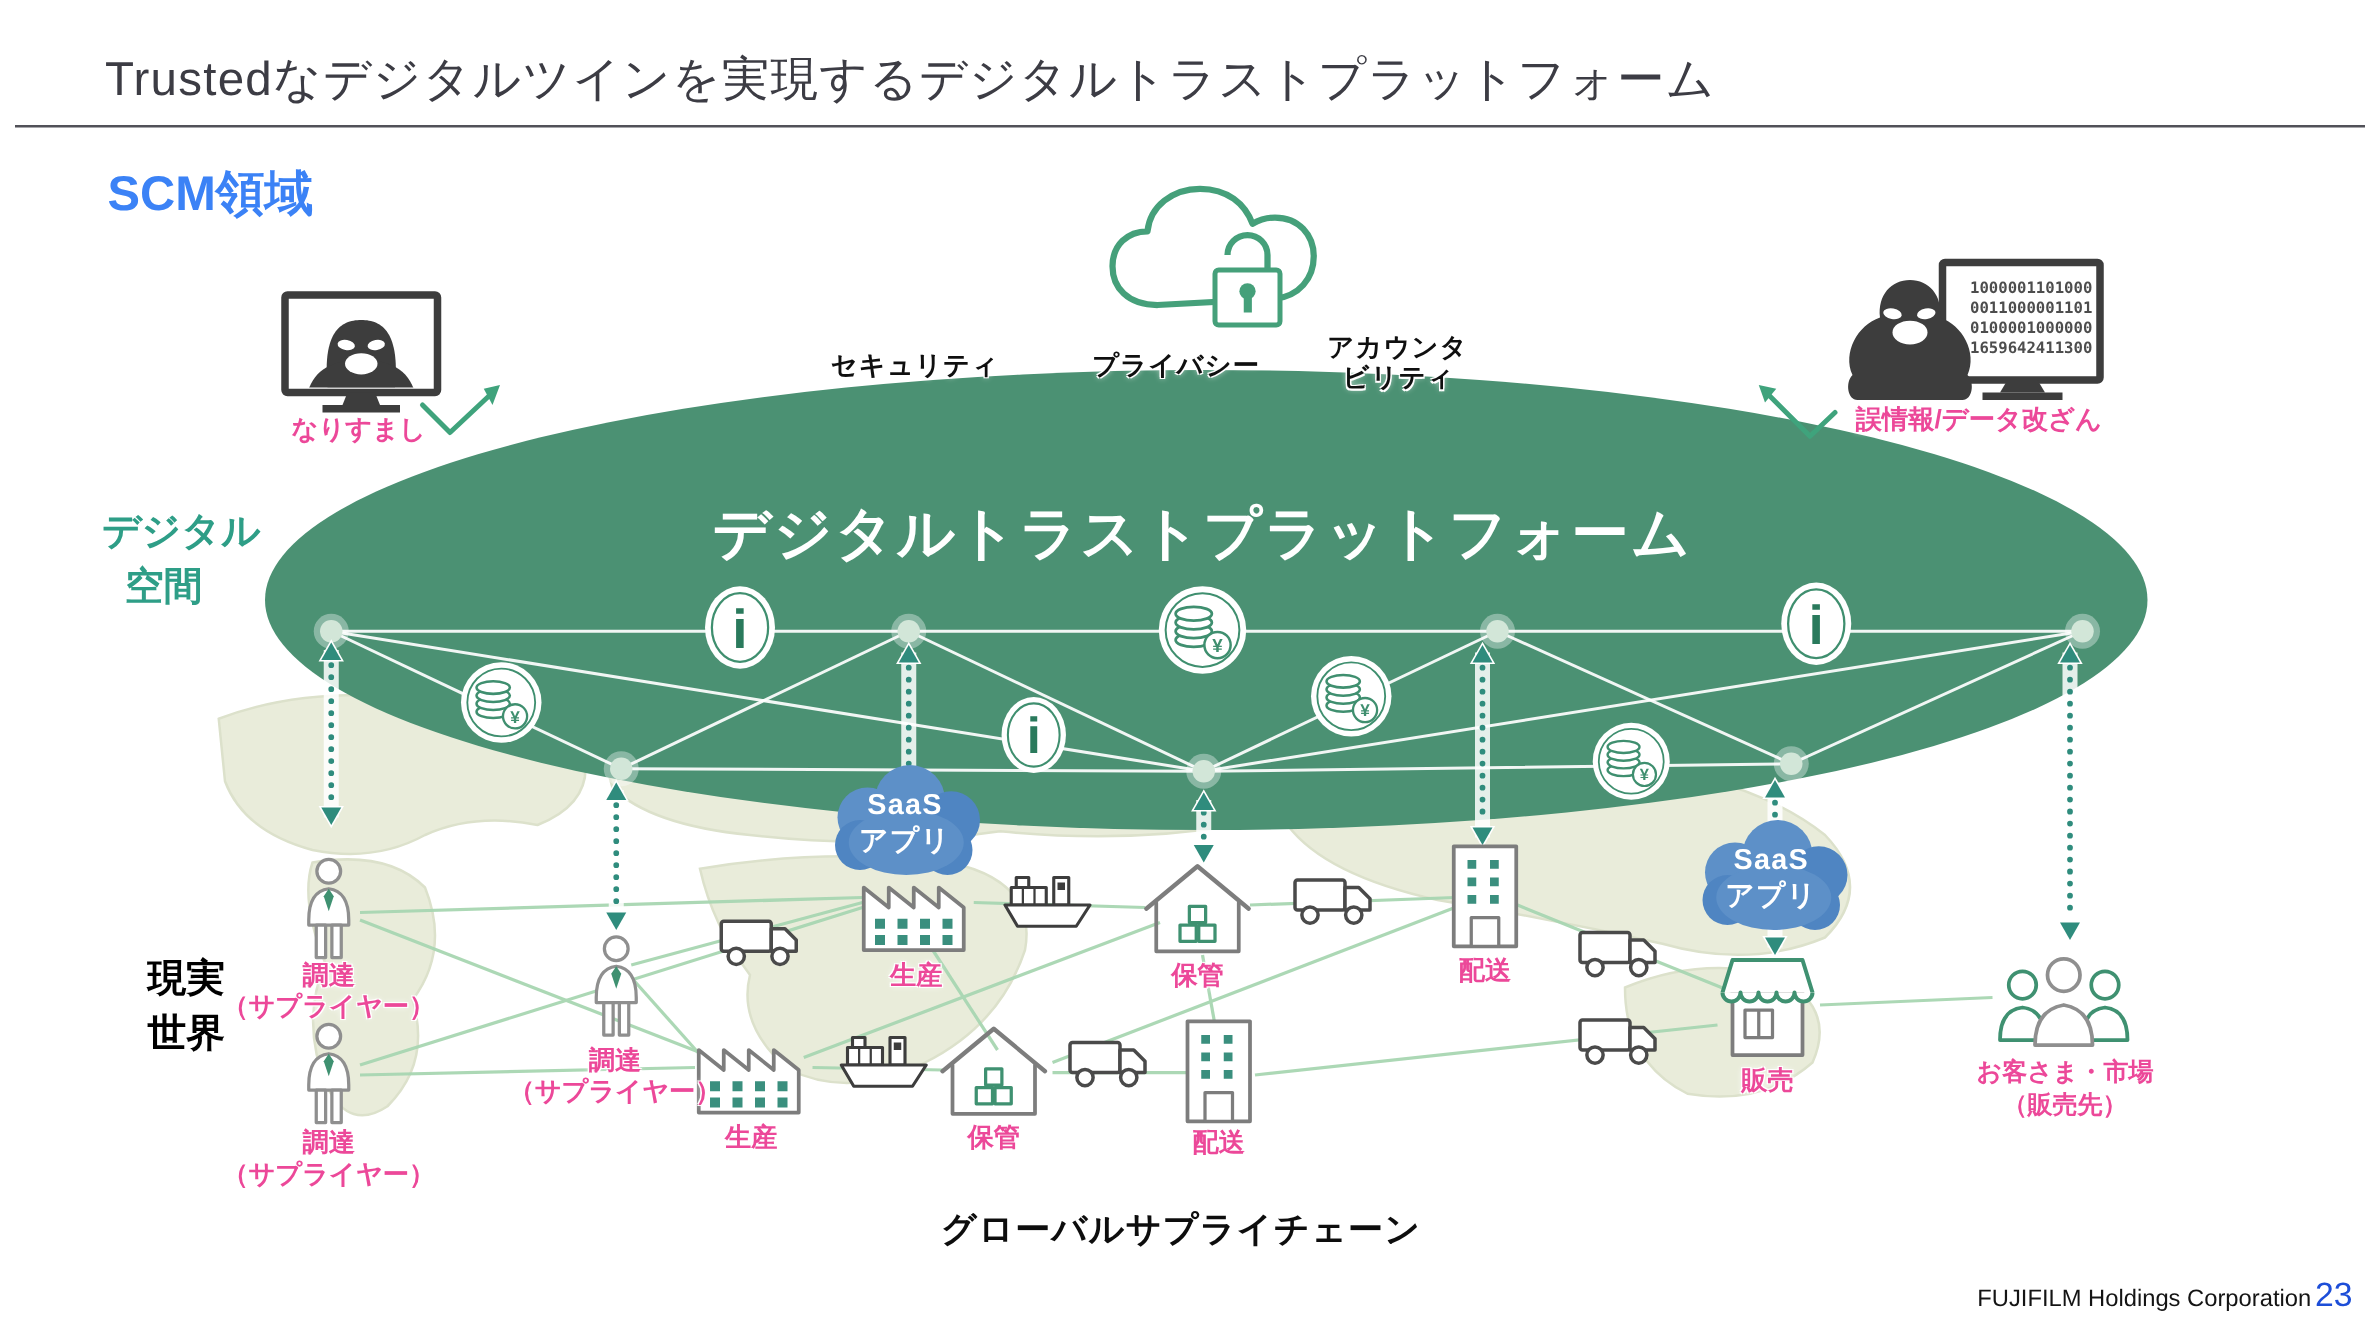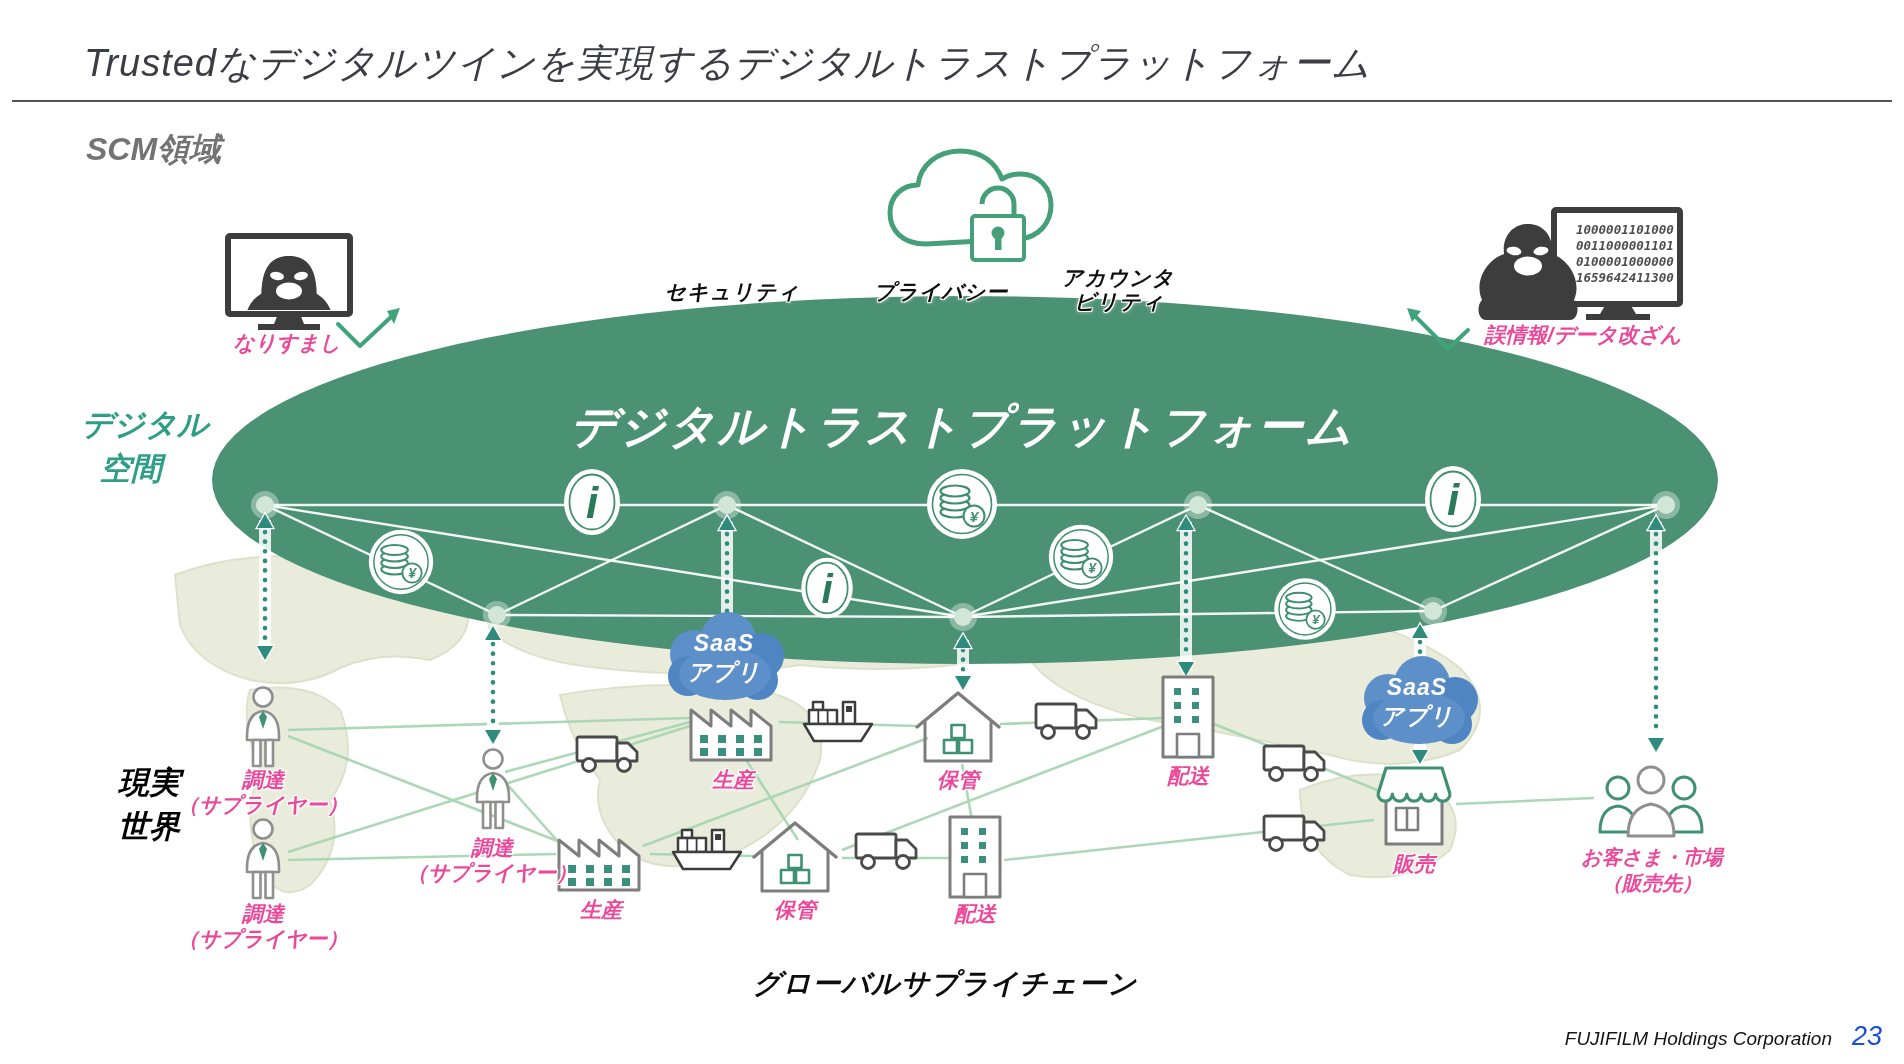--- a/index.html
+++ b/index.html
@@ -1,35 +1,35 @@
 <!DOCTYPE html>
 <html><head>
 <meta charset="utf-8">
 <style>
   html,body{margin:0;padding:0;background:#fff;}
   .slide{position:relative;width:1904px;height:1064px;background:#ffffff;overflow:hidden;
-         font-family:"Liberation Sans",sans-serif;font-style:italic;}
+         font-family:"Liberation Sans",sans-serif;}
   .abs{position:absolute;}
   .ctr{transform:translateX(-50%);white-space:nowrap;}
   .halo{text-shadow:-1px -1px 0 #fff,1px -1px 0 #fff,-1px 1px 0 #fff,1px 1px 0 #fff,0 0 5px #fff;}
   .page-title{left:84px;top:38px;font-size:38px;font-weight:500;color:#3c3c44;letter-spacing:1px;}
   .title-rule{left:12px;right:12px;top:100px;height:2px;background:#515158;}
-  .scm{left:86px;top:128px;font-size:32px;font-weight:bold;color:#737373;}
+  .scm{left:86px;top:128px;font-size:39px;font-weight:bold;color:#3b82f6;}
   .lb{font-weight:bold;color:#ec4899;font-size:21px;}
   .lb-sm{font-size:20px;}
   .trust-lb{font-weight:bold;color:#0f0f0f;font-size:21px;letter-spacing:1px;}
   .platform-name{left:962px;top:396px;font-size:46px;font-weight:bold;color:#ffffff;letter-spacing:2px;}
   .layer{font-size:31px;font-weight:bold;}
   .layer.digital{color:#2e9e87;}
   .layer.real{color:#000000;}
   .saas-lb{font-weight:bold;color:#ffffff;font-size:23px;letter-spacing:1px;}
   .caption{left:945px;top:965px;font-size:28px;font-weight:bold;color:#0d0d0d;letter-spacing:1px;}
   .binary{left:1576px;top:222px;width:100px;font-family:"DejaVu Sans Mono",monospace;
           font-size:12.5px;line-height:16px;color:#4d4d4d;font-weight:bold;}
-  .footer{right:22px;bottom:12px;display:flex;align-items:baseline;gap:20px;}
+  .footer{right:22px;bottom:12px;display:flex;align-items:baseline;gap:3px;}
   .footer .company{font-size:19px;color:#141414;}
   .footer .page{font-size:27px;color:#1d4ed8;}
   svg text{font-family:"Liberation Sans",sans-serif;}
 </style>
 </head>
 <body>
 
 <div class="slide">
 
   <svg class="abs" style="left:0;top:0" width="1904" height="1064" viewBox="0 0 1904 1064">

